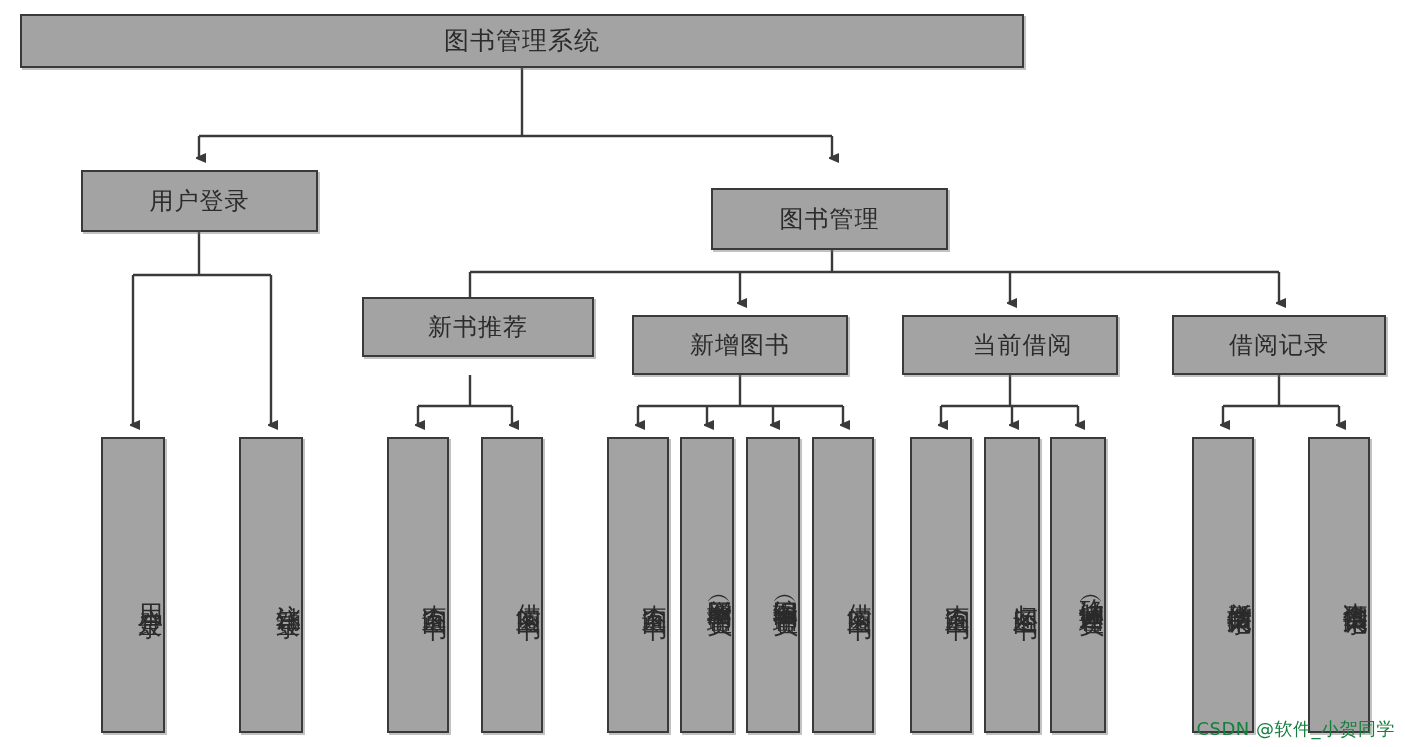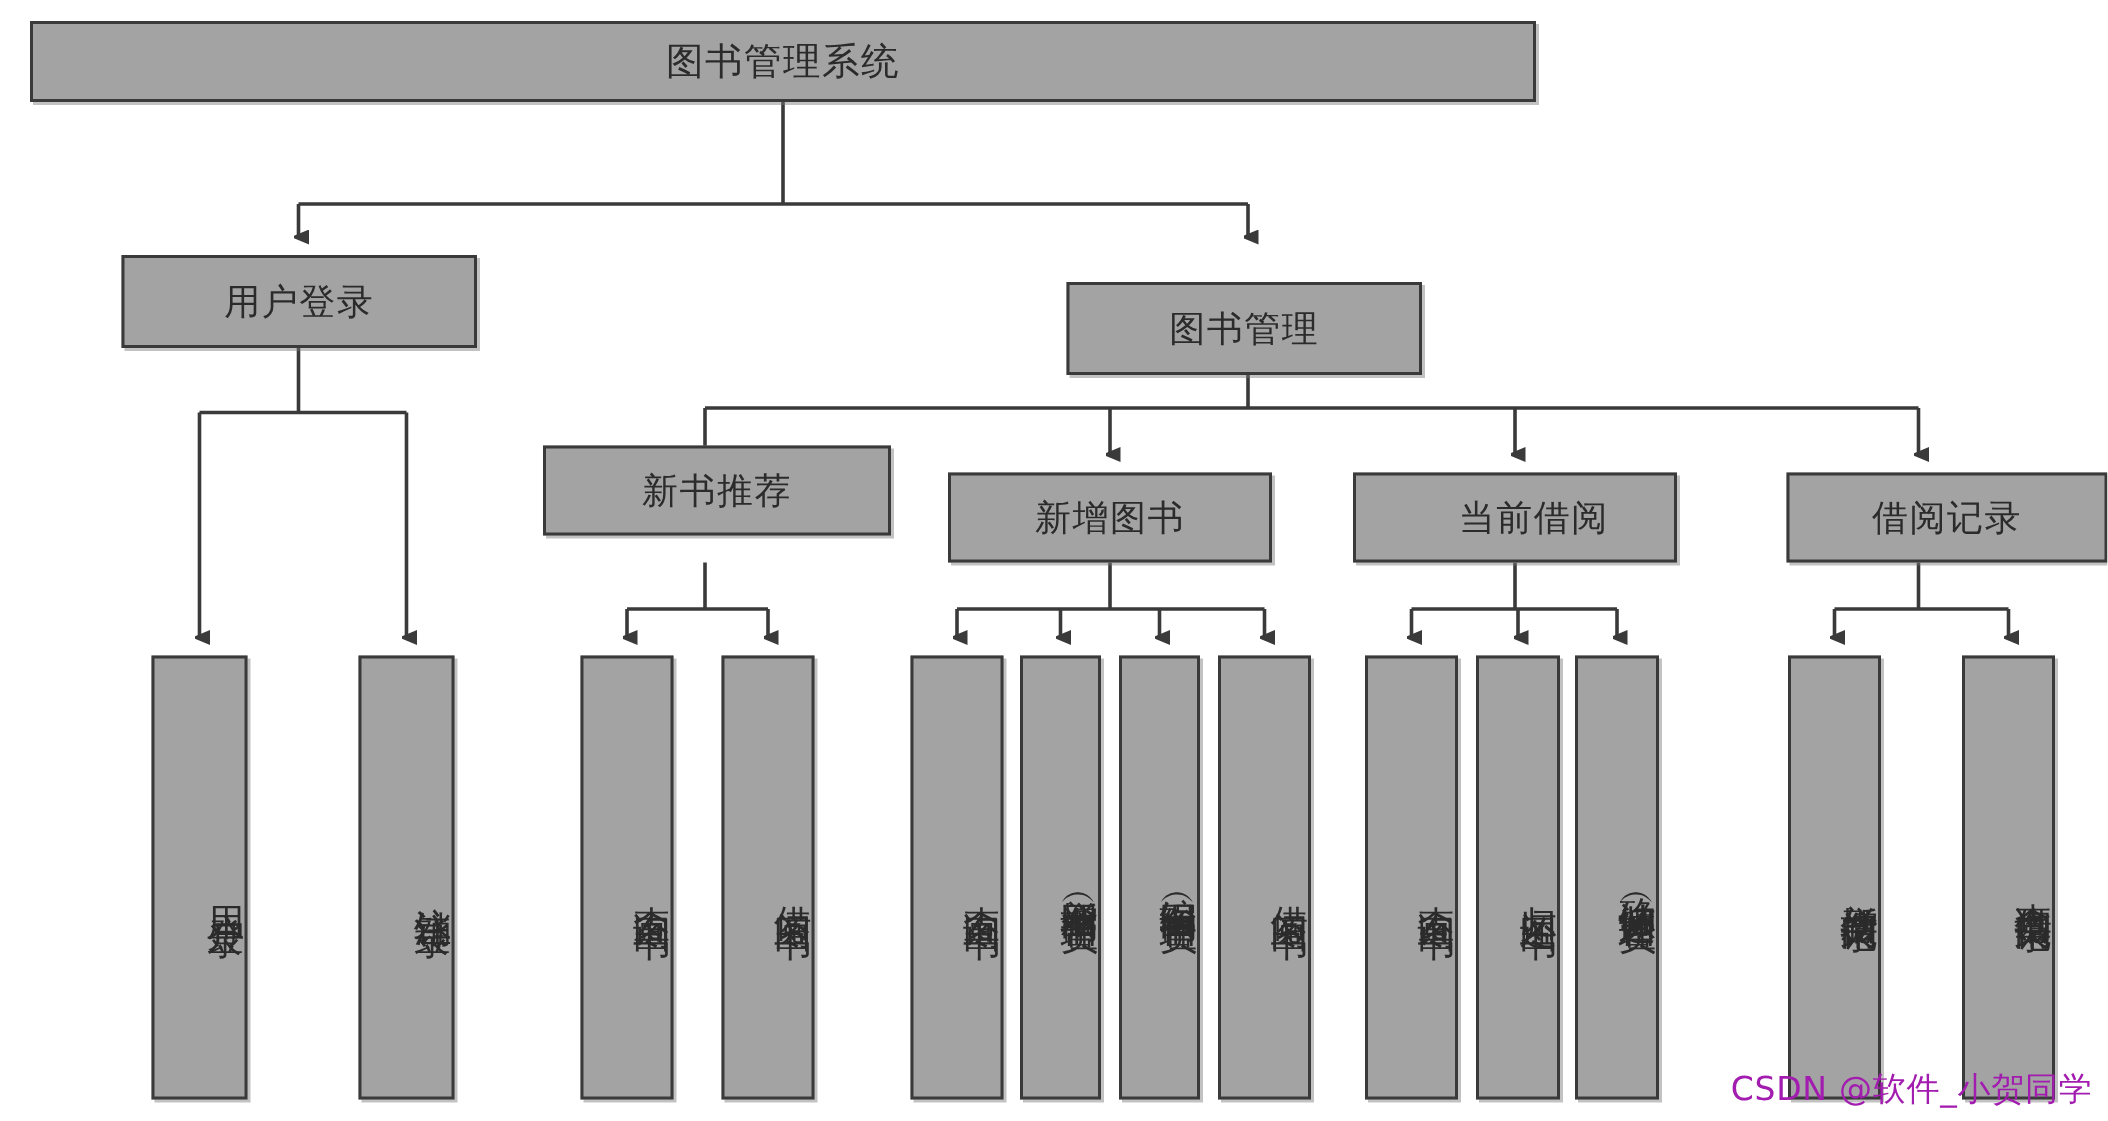--- a/index.html
+++ b/index.html
@@ -55,22 +55,22 @@
     line-height: 1.0;
   }
   .node.vert.tall-text {
     padding-top: 6px;
     letter-spacing: 2px;
   }
   .watermark {
     position: absolute;
     right: 10px;
     bottom: 6px;
-    font-size: 22px;
-    color: #a21caf;
+    font-size: 18px;
+    color: #15803d;
     white-space: nowrap;
     letter-spacing: 0.5px;
     margin-left: 24px;
   }
 </style>
 </head>
 <body>
 
 <div id="canvas">
 
@@ -125,21 +125,21 @@
   </svg>
 
   <div class="node horiz root" style="left:20px; top:14px; width:1004px; height:54px;">图书管理系统</div>
 
   <div class="node horiz" style="left:81px; top:170px; width:237px; height:62px;">用户登录</div>
   <div class="node horiz" style="left:711px; top:170px; width:237px; height:62px;margin-top:18px;">图书管理</div>
 
   <div class="node horiz" style="left:362px; top:297px; width:232px; height:60px;">新书推荐</div>
   <div class="node horiz" style="left:632px; top:315px; width:216px; height:60px;">新增图书</div>
   <div class="node horiz" style="left:902px; top:315px; width:216px; height:60px;padding-left:25px;">当前借阅</div>
-  <div class="node horiz" style="left:1172px; top:315px; width:214px; height:60px;margin-left:19px;">借阅记录</div>
+  <div class="node horiz" style="left:1172px; top:315px; width:214px; height:60px;">借阅记录</div>
 
   <div class="node vert" style="left:101px; top:437px; width:64px; height:296px;">用户登录</div>
   <div class="node vert" style="left:239px; top:437px; width:64px; height:296px;">注销登录</div>
 
   <div class="node vert" style="left:387px; top:437px; width:62px; height:296px;">查询图书</div>
   <div class="node vert" style="left:481px; top:437px; width:62px; height:296px;">借阅图书</div>
 
   <div class="node vert" style="left:607px; top:437px; width:62px; height:296px;">查询图书</div>
   <div class="node vert tall-text" style="left:680px; top:437px; width:54px; height:296px;">新增图书（管理员）</div>
   <div class="node vert tall-text" style="left:746px; top:437px; width:54px; height:296px;">编辑图书（管理员）</div>

